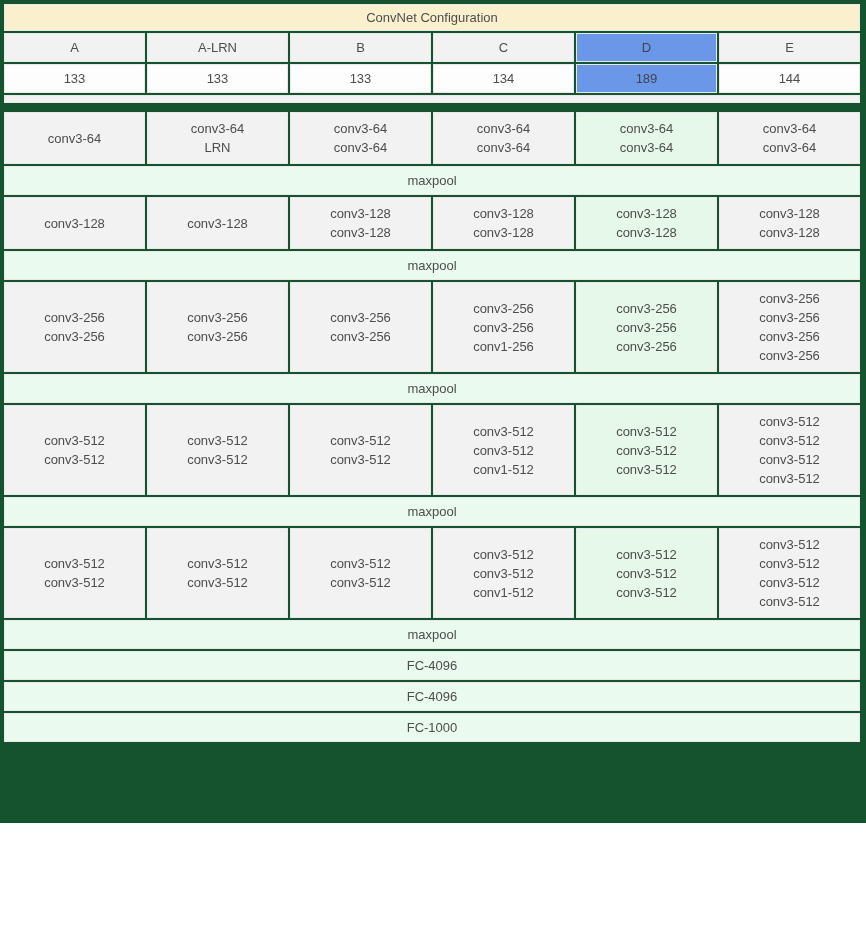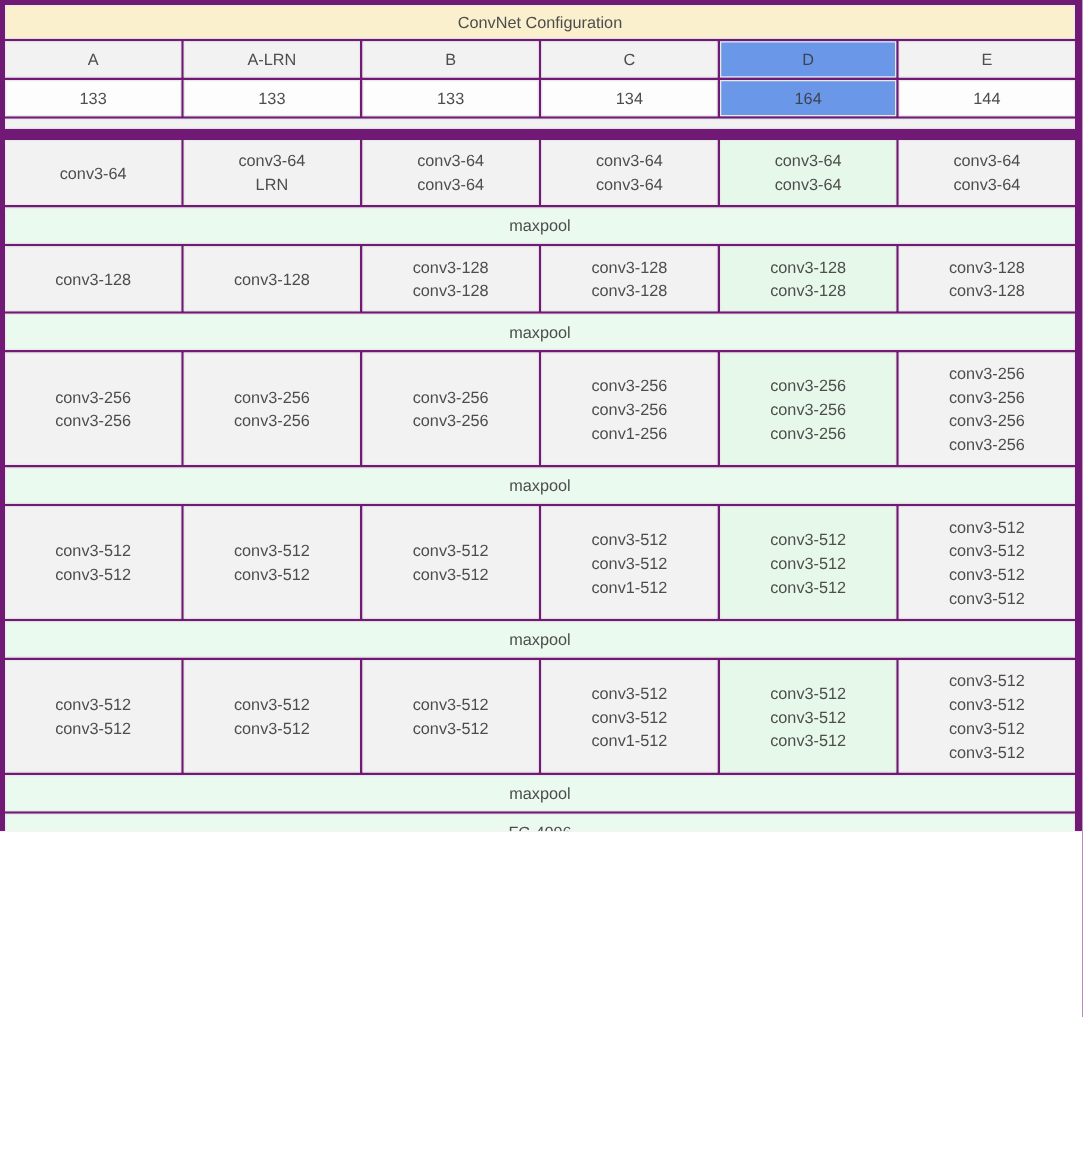--- a/index.html
+++ b/index.html
@@ -1,17 +1,17 @@
 <!DOCTYPE html>
 <html style="--header-cream: #fbf0cd; --highlight-blue: #6b97e8; --highlight-text: #3d4450; --highlight-mint: #e6f8e9; --row-green: #eafaee; --cell-gray: #f2f2f3; --cell-white: #fdfdfd; --text: #4d4d4d;"><head>
 <meta charset="utf-8">
 <style>
   html, body { margin: 0; padding: 0; background: #ffffff; }
   body { font-family: "Liberation Sans", "DejaVu Sans", sans-serif; }
-  .wrap { position: relative; width: 866px; height: 665px; overflow: hidden; background: #701a75; }
+  .wrap { position: relative; width: 866px; height: 823px; overflow: hidden; background: #14532d; }
   table.cfg {
     border-collapse: separate;
     border-spacing: 2px;
     table-layout: fixed;
     width: 860px;
     margin: 0 0 0 2px;
   }
   table.cfg:first-child { margin-top: 2px; }
   table.cfg + table.cfg { margin-top: 5px; }
   td {
@@ -60,21 +60,21 @@
           <td class="gray hdr">B</td>
           <td class="gray hdr">C</td>
           <td class="blue hdr">D</td>
           <td class="gray hdr">E</td>
         </tr>
         <tr>
           <td class="white hdr">133</td>
           <td class="white hdr">133</td>
           <td class="white hdr">133</td>
           <td class="white hdr">134</td>
-          <td class="blue hdr">164</td>
+          <td class="blue hdr">189</td>
           <td class="white hdr">144</td>
         </tr>
         <tr>
           <td class="gray empty" colspan="6"></td>
         </tr>
       </tbody>
   </table>
   <table class="cfg">
     <tbody id="t2-body">
         <tr>

